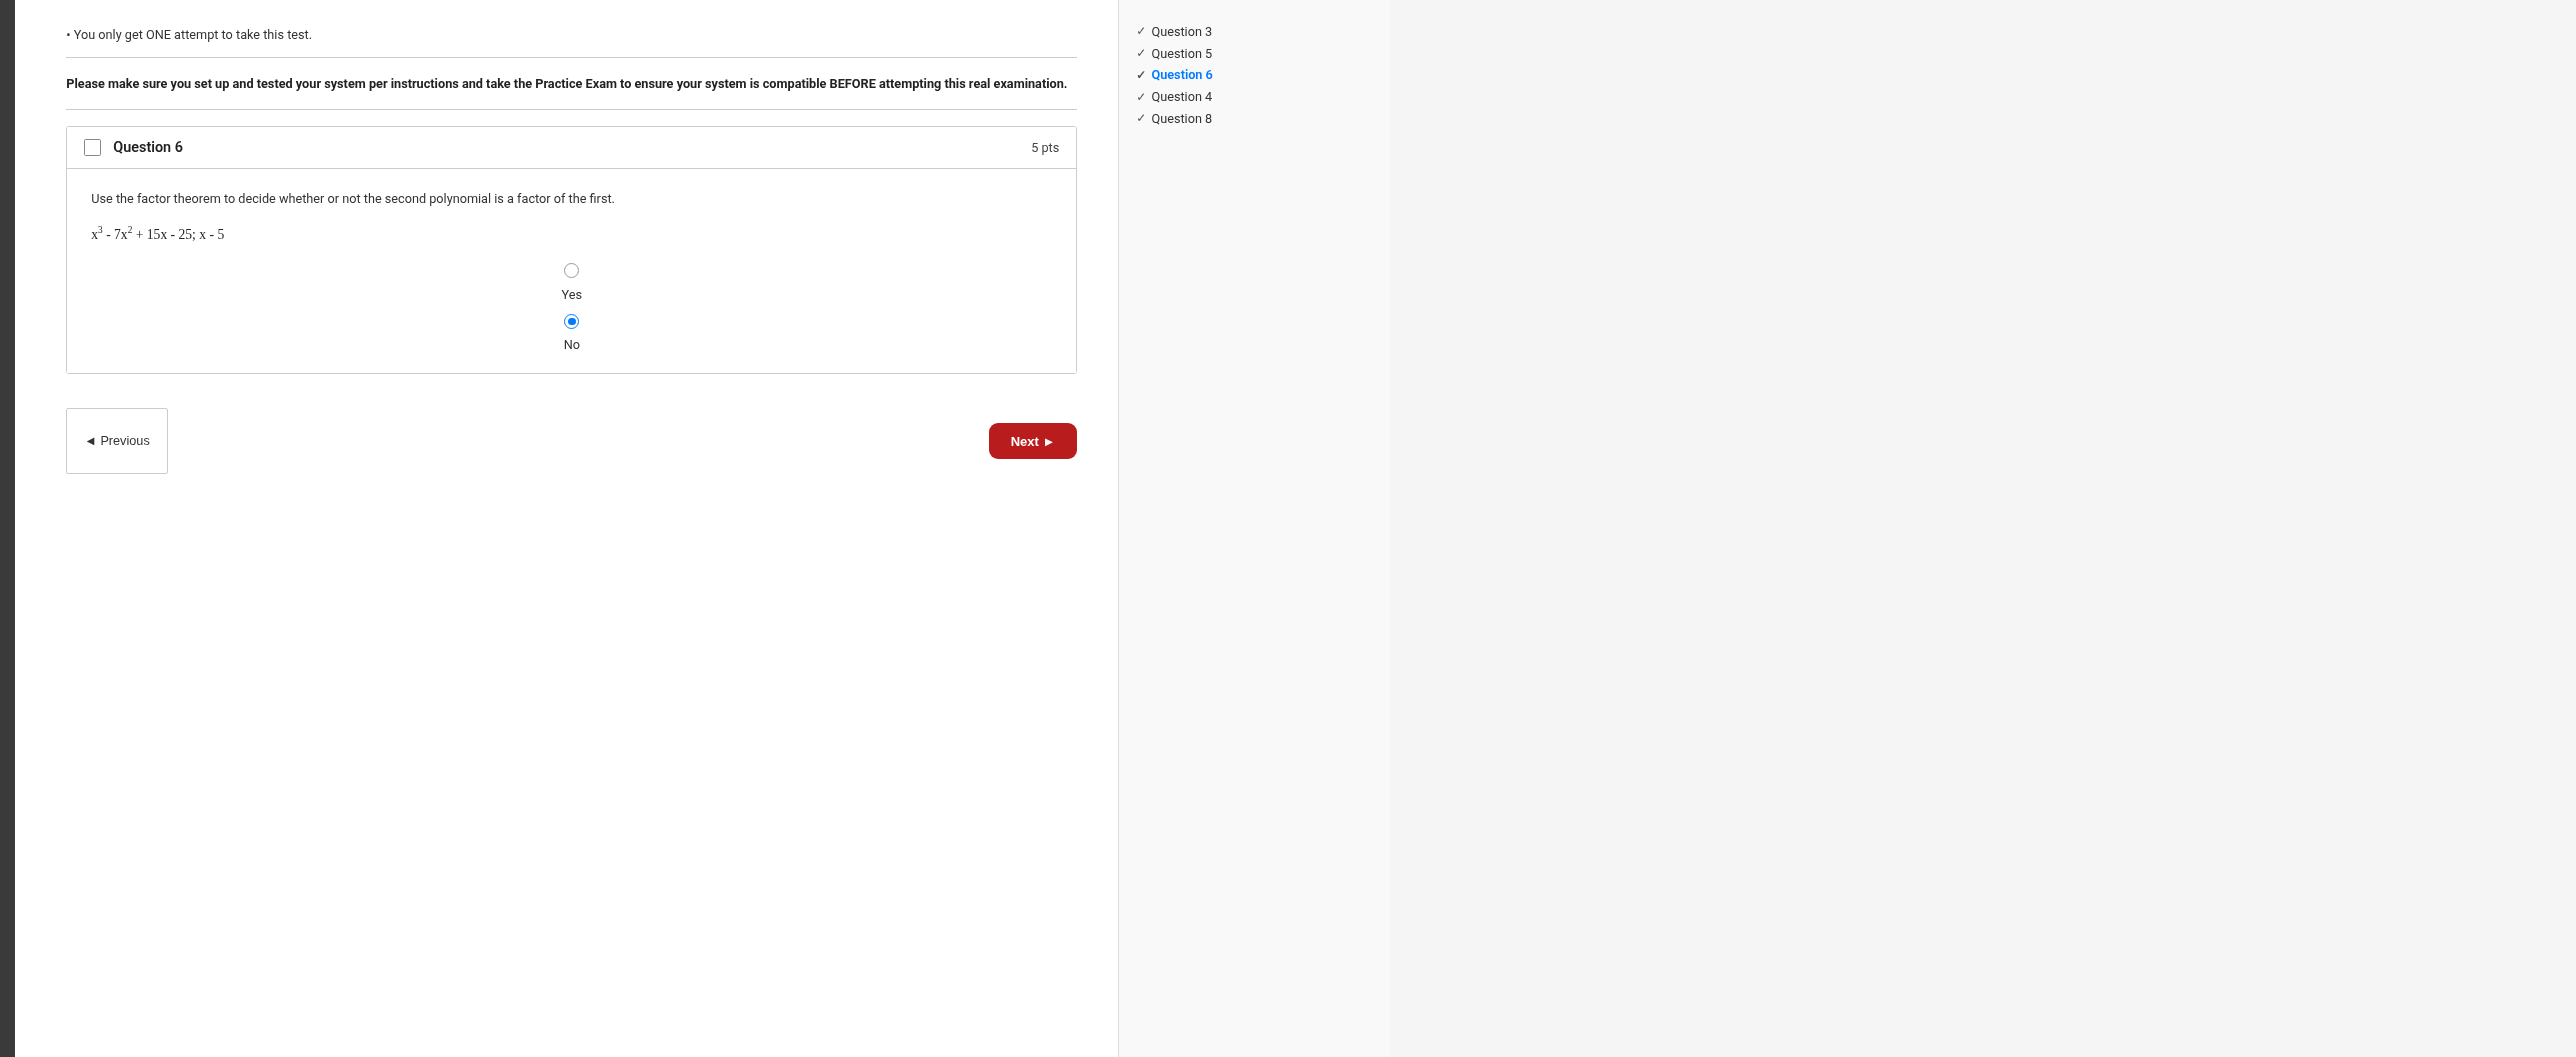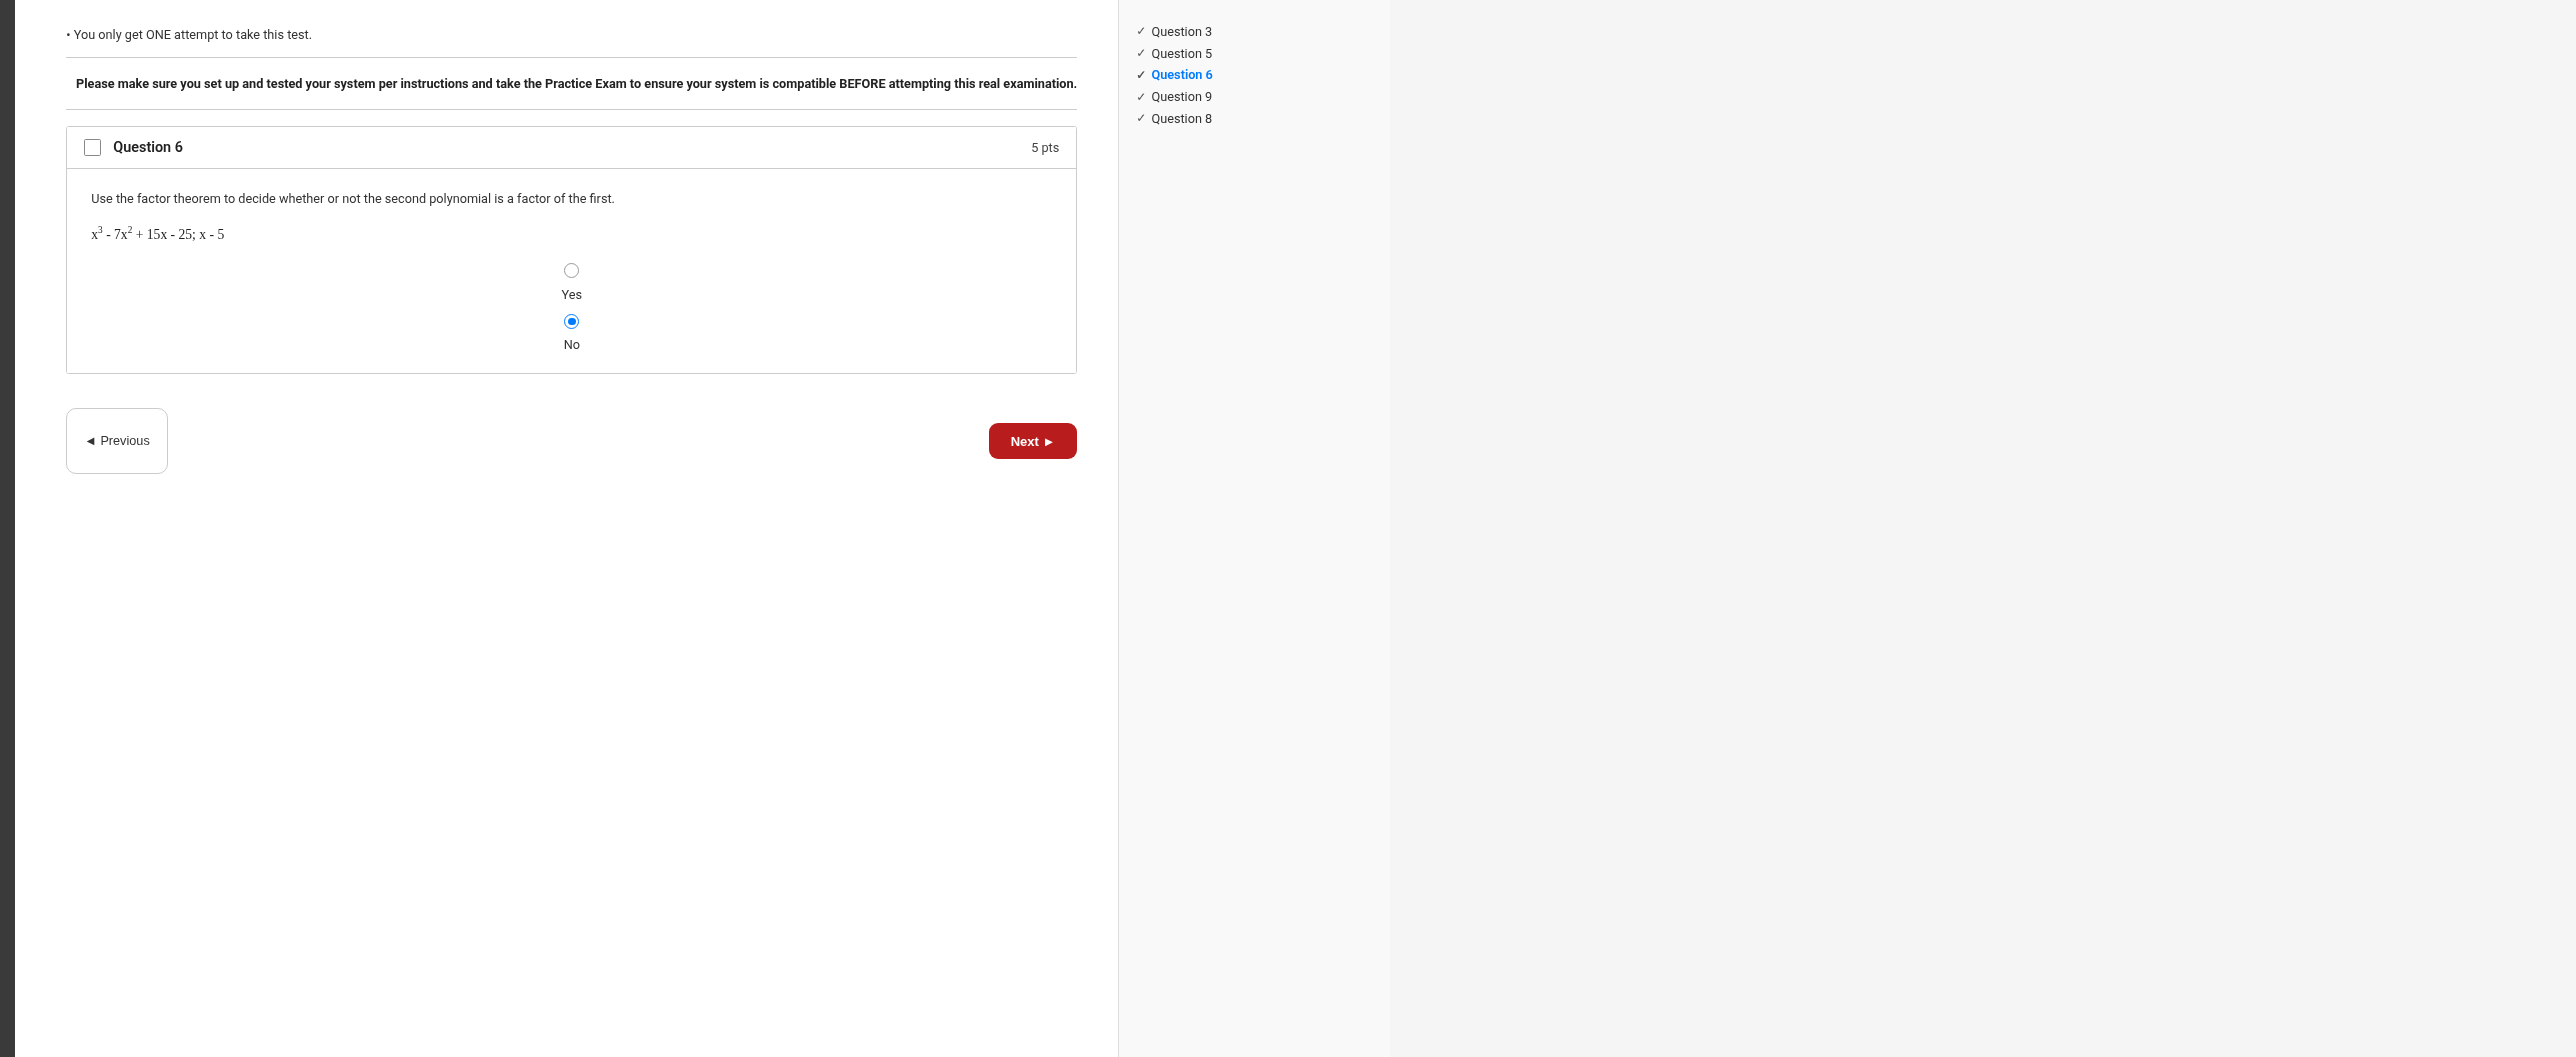--- a/index.html
+++ b/index.html
@@ -38,21 +38,20 @@
       color: #333;
       margin-bottom: 15.3px;
       line-height: 1.6;
     }
     .bold-warning {
       font-size: 12.7px;
       color: #222;
       font-weight: bold;
       line-height: 1.6;
       margin-bottom: 15.3px;
-      text-align: right;
     }
     .question-block {
       border: 0.8px solid #ccc;
       border-radius: 2.5px;
       margin-bottom: 24px;
     }
     .question-header {
       display: flex;
       align-items: center;
       justify-content: space-between;
@@ -141,21 +140,21 @@
     }
     .nav-row {
       display: flex;
       align-items: center;
       justify-content: space-between;
       padding: 10.2px 0 20.4px 0;
     }
     .prev-btn {
       background: #fff;
       border: 0.8px solid #ccc;
-      border-radius: 10px;
+      border-radius: 2px;
       padding: 25px 17px;
       font-size: 12.7px;
       color: #333;
       cursor: pointer;
       display: flex;
       align-items: center;
       gap: 5.1px;
     }
     .next-btn {
       background: #b91c1c;
@@ -288,21 +287,21 @@
       <div class="sidebar-nav-item">
         <span class="checkmark">✓</span>
         <span>Question 5</span>
       </div>
       <div class="sidebar-nav-item active">
         <span class="checkmark">✓</span>
         <span>Question 6</span>
       </div>
       <div class="sidebar-nav-item">
         <span class="checkmark">✓</span>
-        <span>Question 9</span>
+        <span>Question 4</span>
       </div>
       <div class="sidebar-nav-item">
         <span class="checkmark">✓</span>
         <span>Question 8</span>
       </div>
     </div>
 </div>
 
 
 </body></html>

